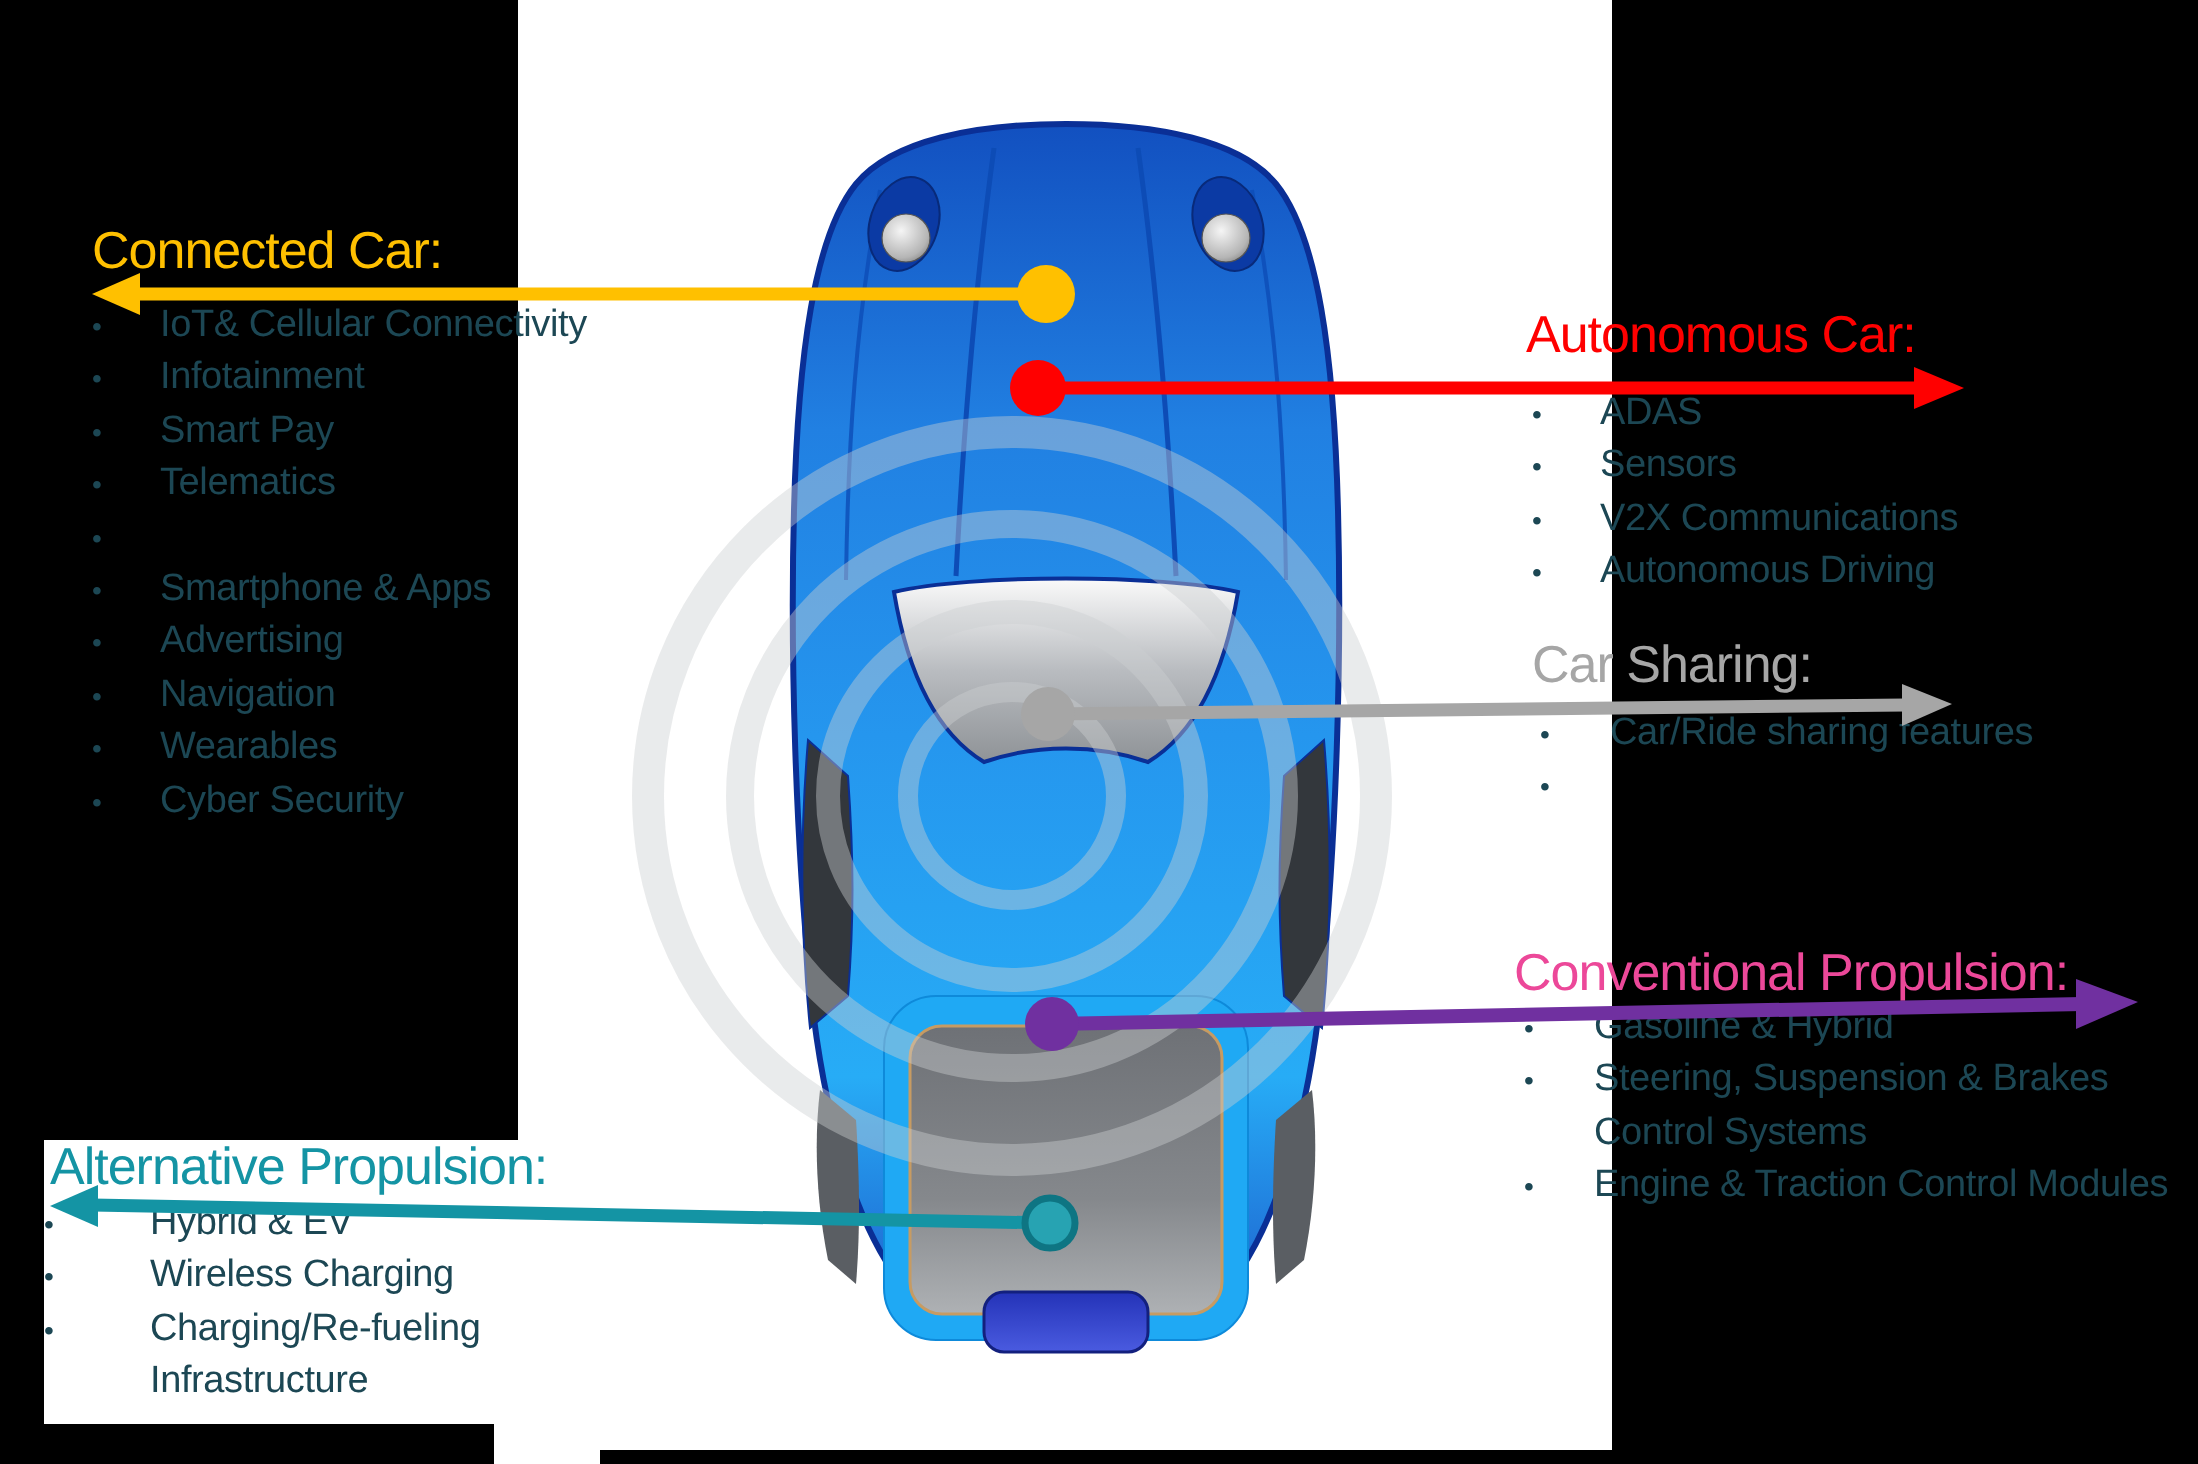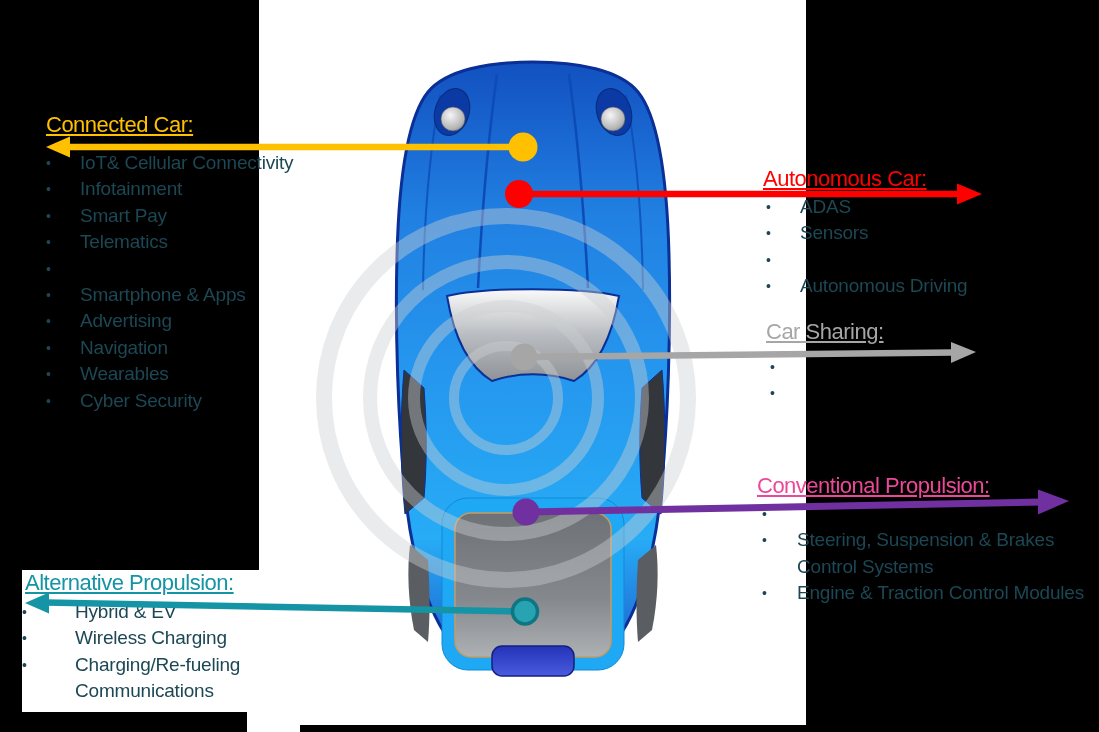--- a/index.html
+++ b/index.html
@@ -9,41 +9,41 @@
   }
   .abs{position:absolute;}
   
   #white-main{left:259px;top:0;width:547px;height:727px;background:#fff;}
   #white-alt-box{left:22px;top:570px;width:238px;height:142px;background:#fff;}
   #white-notch{left:247px;top:712px;width:53px;height:20px;background:#fff;}
   #black-bottom-bar{left:300px;top:725px;width:506px;height:7px;background:#000;}
   #overlay-svg{left:0;top:0;width:1099px;height:732px;z-index:5;pointer-events:none;}
   
   .section h2{
-    margin:0;font-size:22px;font-weight:400;letter-spacing:-0.5px;line-height:30px;white-space:nowrap;text-decoration:underline;
+    margin:0;font-size:26px;font-weight:400;letter-spacing:-0.5px;line-height:30px;white-space:nowrap;
   }
   .section{z-index:10;}
   .head-gold{color:#FFC000;}
   .head-red{color:#FF0000;}
   .head-gray{color:#A6A6A6;}
   .head-purple{color:#ec4899;}
   .head-teal{color:#1494A4;}
   ul.list{list-style:none;margin:0;padding:0;position:absolute;color:#1C4754;}
   ul.list li{
     display:flex;align-items:flex-start;
     font-size:19px;line-height:26.4px;letter-spacing:-0.2px;
   }
   ul.list li .b{flex:none;font-size:14px;line-height:26.4px;}
   ul.list li .t{flex:none;}
   .nowrap li .t{white-space:nowrap;}
   
   #sec-connected h2{position:absolute;left:46px;top:110px;}
   #list-connected{left:46px;top:150px;}
   #list-connected .b{width:34px;}
-  #sec-autonomous h2{position:absolute;left:763px;top:164px;}
+  #sec-autonomous h2{position:absolute;left:763px;top:152px;}
   #list-autonomous{left:766px;top:194px;}
   #list-autonomous .b{width:34px;}
   #sec-sharing h2{position:absolute;left:766px;top:317px;}
   #list-sharing{left:770px;top:354px;}
   #list-sharing .b{width:35px;}
   #sec-conventional h2{position:absolute;left:757px;top:471px;}
   #list-conventional{left:762px;top:501px;}
   #list-conventional .b{width:35px;}
   #list-conventional .t{width:290px;flex:none;white-space:normal;}
   #sec-alternative h2{position:absolute;left:25px;top:568px;}
@@ -194,45 +194,48 @@
     <li>
         <span class="b">•</span>
         <span class="t">ADAS</span>
       </li>
     <li>
         <span class="b">•</span>
         <span class="t">Sensors</span>
       </li>
     <li>
         <span class="b">•</span>
+        <span class="t">V2X Communications</span>
       </li>
     <li>
         <span class="b">•</span>
         <span class="t">Autonomous Driving</span>
       </li>
   </ul>
 </div>
 
 <div class="section" id="sec-sharing">
   <h2 class="head-gray">Car Sharing:</h2>
   <ul class="list nowrap abs" id="list-sharing">
     <li>
         <span class="b">•</span>
+        <span class="t">Car/Ride sharing features</span>
       </li>
     <li>
         <span class="b">•</span>
       </li>
   </ul>
 </div>
 
 <div class="section" id="sec-conventional">
   <h2 class="head-purple">Conventional Propulsion:</h2>
   <ul class="list abs" id="list-conventional">
     <li>
         <span class="b">•</span>
+        <span class="t">Gasoline &amp; Hybrid</span>
       </li>
     <li>
         <span class="b">•</span>
         <span class="t">Steering, Suspension &amp; Brakes Control Systems</span>
       </li>
     <li>
         <span class="b">•</span>
         <span class="t">Engine &amp; Traction Control Modules</span>
       </li>
   </ul>
@@ -244,16 +247,16 @@
     <li>
         <span class="b">•</span>
         <span class="t">Hybrid &amp; EV</span>
       </li>
     <li>
         <span class="b">•</span>
         <span class="t">Wireless Charging</span>
       </li>
     <li>
         <span class="b">•</span>
-        <span class="t">Charging/Re-fueling Communications</span>
+        <span class="t">Charging/Re-fueling Infrastructure</span>
       </li>
   </ul>
 </div>
 
 </body></html>

